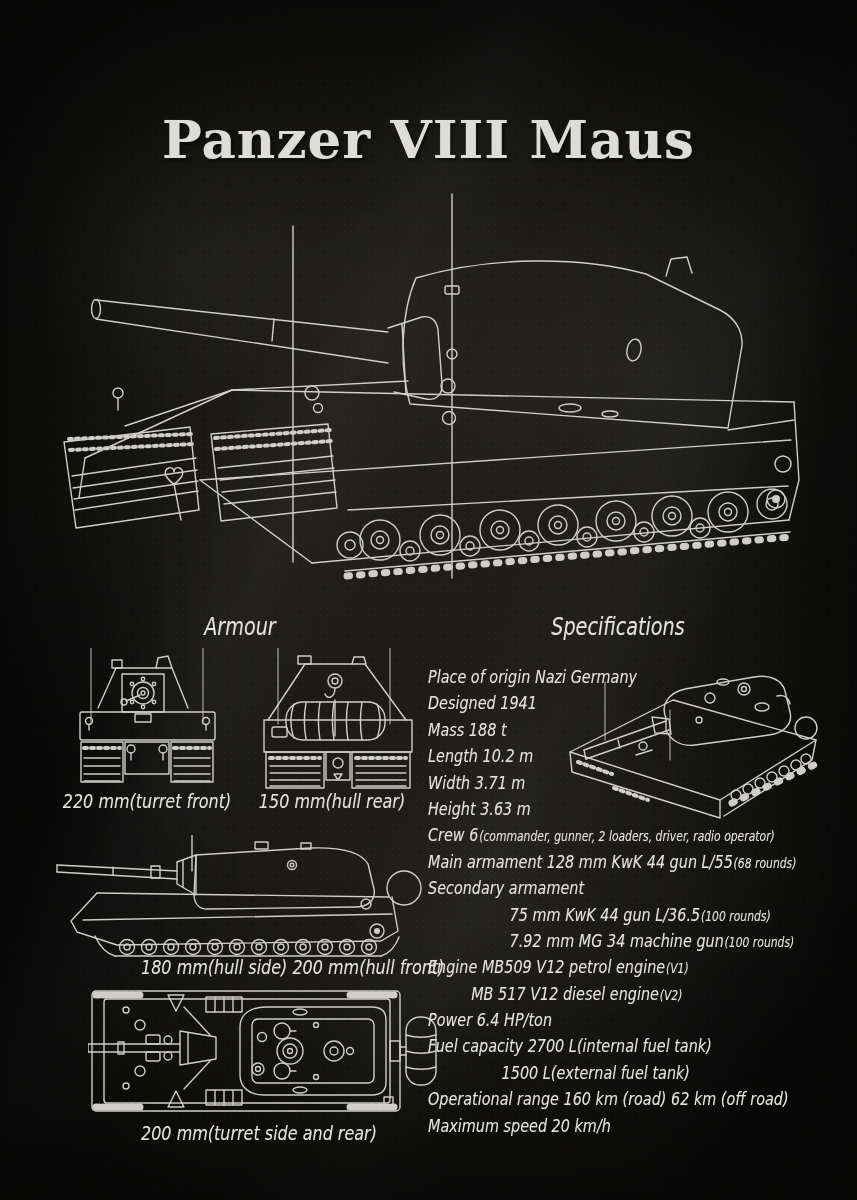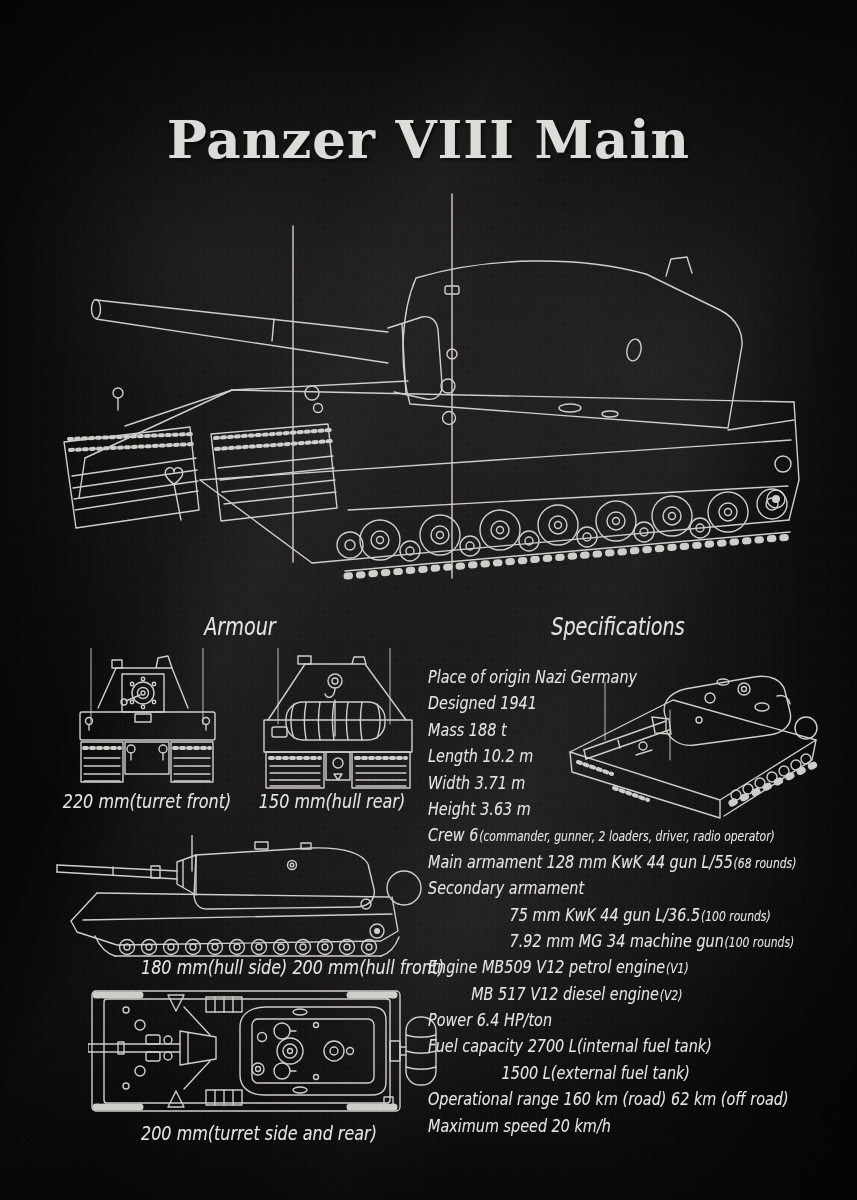--- a/index.html
+++ b/index.html
@@ -427,21 +427,21 @@
       <rect x="318" y="32" width="30" height="68" rx="14"></rect>
       <path d="M318,50 C328,53 338,53 348,50"></path>
       <path d="M318,66 C328,69 338,69 348,66"></path>
       <path d="M318,82 C328,85 338,85 348,82"></path>
       <line x1="312" y1="62" x2="318" y2="62"></line>
       <line x1="312" y1="70" x2="318" y2="70"></line>
       <rect x="296" y="112" width="9" height="9"></rect>
     </g>
   </svg>
 
-  <h1 class="title">Panzer VIII Main</h1>
+  <h1 class="title">Panzer VIII Maus</h1>
 
   <div class="chalk head head-armour">Armour</div>
   <div class="chalk head head-specs">Specifications</div>
 
   <div class="chalk cap cap-tf">220 mm(turret front)</div>
   <div class="chalk cap cap-hr">150 mm(hull rear)</div>
   <div class="chalk cap cap-hs">180 mm(hull side) 200 mm(hull front)</div>
   <div class="chalk cap cap-ts">200 mm(turret side and rear)</div>
 
   <div class="chalk specs">

